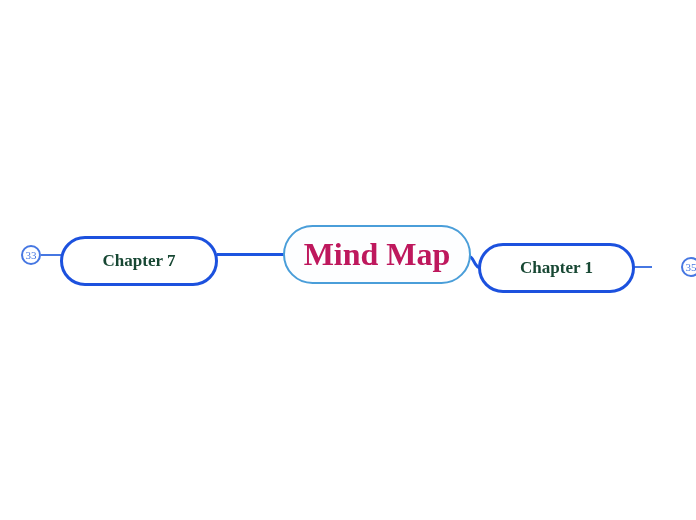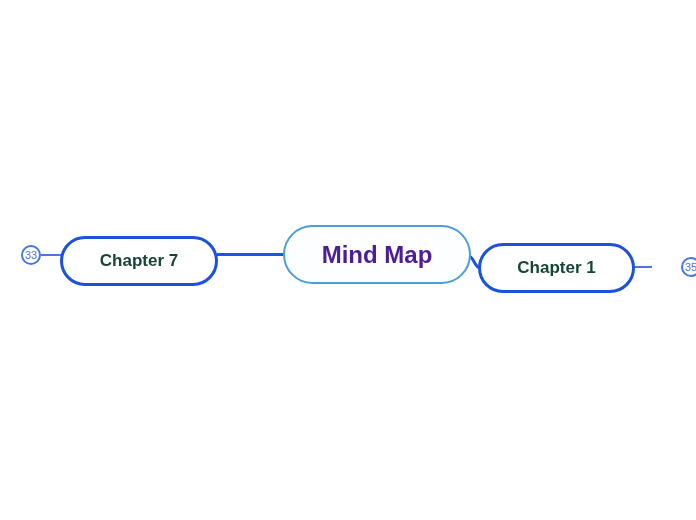--- a/index.html
+++ b/index.html
@@ -5,21 +5,21 @@
   html, body {
     margin: 0;
     padding: 0;
   }
   .canvas {
     position: relative;
     width: 696px;
     height: 520px;
     background: #ffffff;
     overflow: hidden;
-    font-family: Liberation Sans, sans-serif;
+    font-family: Liberation Serif, serif;
   }
   .connector-layer {
     position: absolute;
     left: 0;
     top: 0;
     width: 696px;
     height: 520px;
     pointer-events: none;
   }
   .node {
@@ -32,23 +32,23 @@
     white-space: nowrap;
   }
   .root-node {
     left: 283px;
     top: 225px;
     width: 188px;
     height: 59px;
     background: #fdfeff;
     border: 2.5px solid #4a9ed9;
     border-radius: 30px;
-    font-size: 24px;
+    font-size: 32px;
     font-weight: bold;
-    color: #4c1d95;
+    color: #be185d;
   }
   .topic-node {
     background: #ffffff;
     border: 3px solid #1c51de;
     border-radius: 26px;
     font-size: 17px;
     font-weight: bold;
     color: #174733;
   }
   .topic-node.chapter7 {

